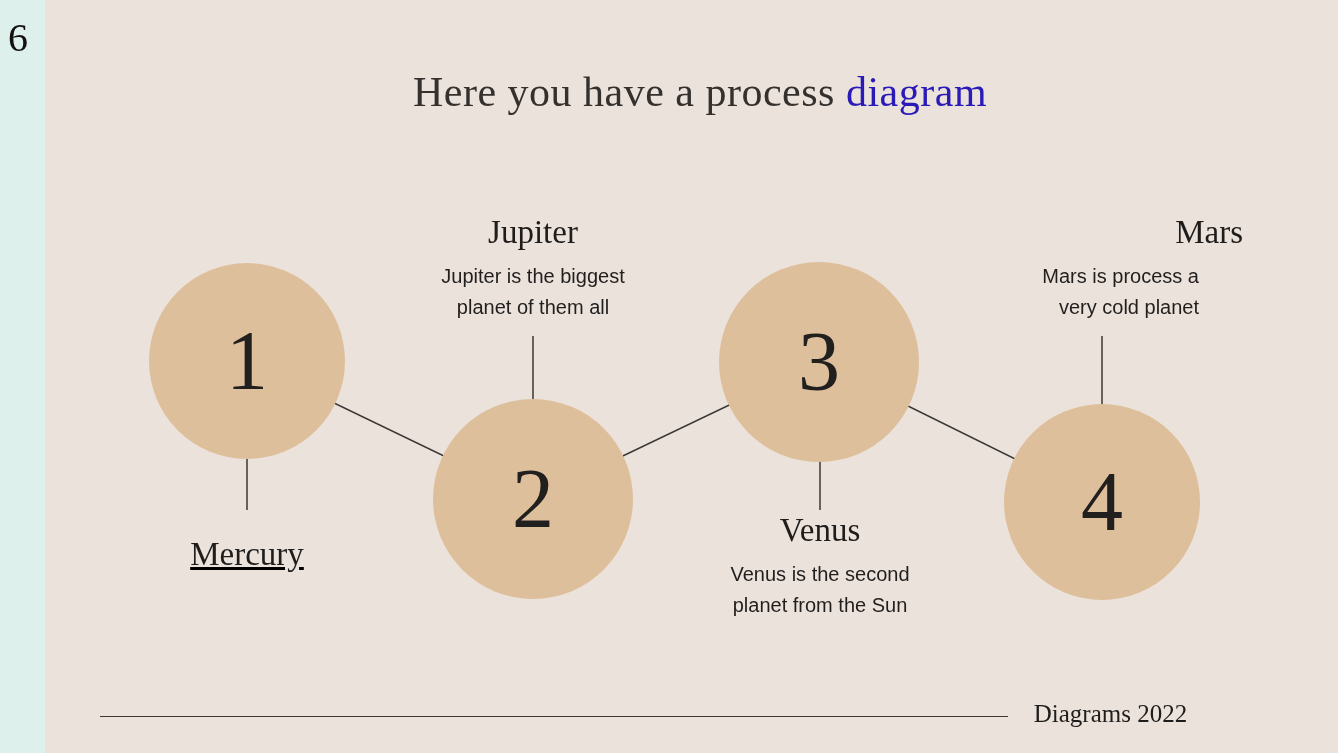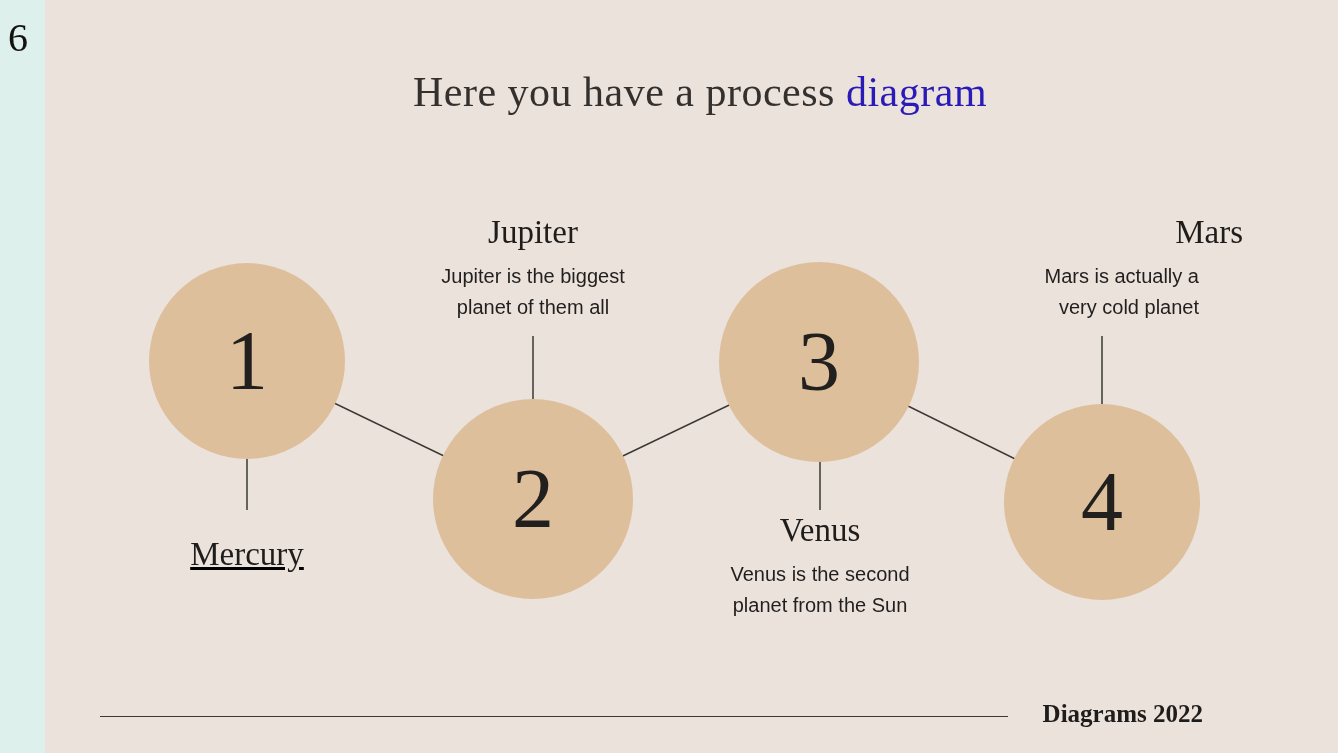--- a/index.html
+++ b/index.html
@@ -111,25 +111,24 @@
     top: 716px;
     width: 908px;
     border-top: 1.5px solid #3a3734;
     z-index: 2;
   }
   .credit {
     position: absolute;
     left: 1018px;
     top: 700px;
     width: 185px;
-    text-align: right;
+    text-align: center;
     font-size: 25px;
     color: #1f1d1b;
     z-index: 3;
-    font-weight: bold;
   }
 </style>
 </head>
 <body>
 
 <div class="canvas">
   <div class="slide"></div>
 
   <div class="page-num">6</div>
 
@@ -167,18 +166,18 @@
     <p>Jupiter is the biggest planet of them all</p>
   </div>
 
   <div class="step-label label-venus">
     <h2>Venus</h2>
     <p>Venus is the second planet from the Sun</p>
   </div>
 
   <div class="step-label label-mars">
     <h2>Mars</h2>
-    <p>Mars is actually a very cold planet</p>
+    <p>Mars is process a very cold planet</p>
   </div>
 
   <div class="footer-line"></div>
   <div class="credit">Diagrams 2022</div>
 </div>
 
 </body></html>

